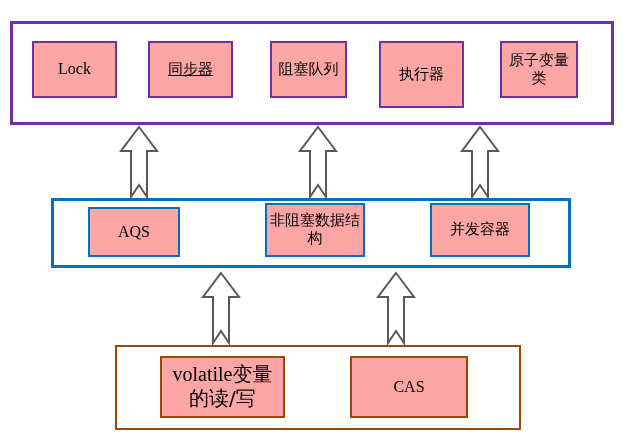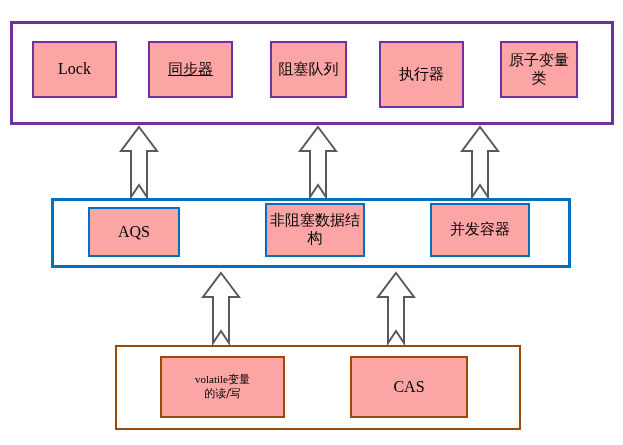--- a/index.html
+++ b/index.html
@@ -46,21 +46,21 @@
   }
   .node .label { display: block; padding: 0 2px; }
 
   .node-purple { border: 2px solid #7030A0; }
   .node-blue   { border: 2px solid #0070C0; }
   .node-brown  { border: 2px solid #9A4A06; }
 
   
   .cjk { font-family: "DejaVu Sans", "Liberation Sans", sans-serif; font-size: 15px; }
   .latin { font-family: "Liberation Serif", "DejaVu Serif", serif; font-size: 16px; }
-  .mixed { font-family: "Liberation Serif", "DejaVu Serif", serif; font-size: 11px; }
+  .mixed { font-family: "Liberation Serif", "DejaVu Serif", serif; font-size: 20px; }
   .mixed .han { font-family: "DejaVu Sans", "Liberation Sans", sans-serif; }
 
   
   .arrow {
     position: absolute;
     display: block;
   }
   .arrow svg { display: block; }
 </style>
 </head>

